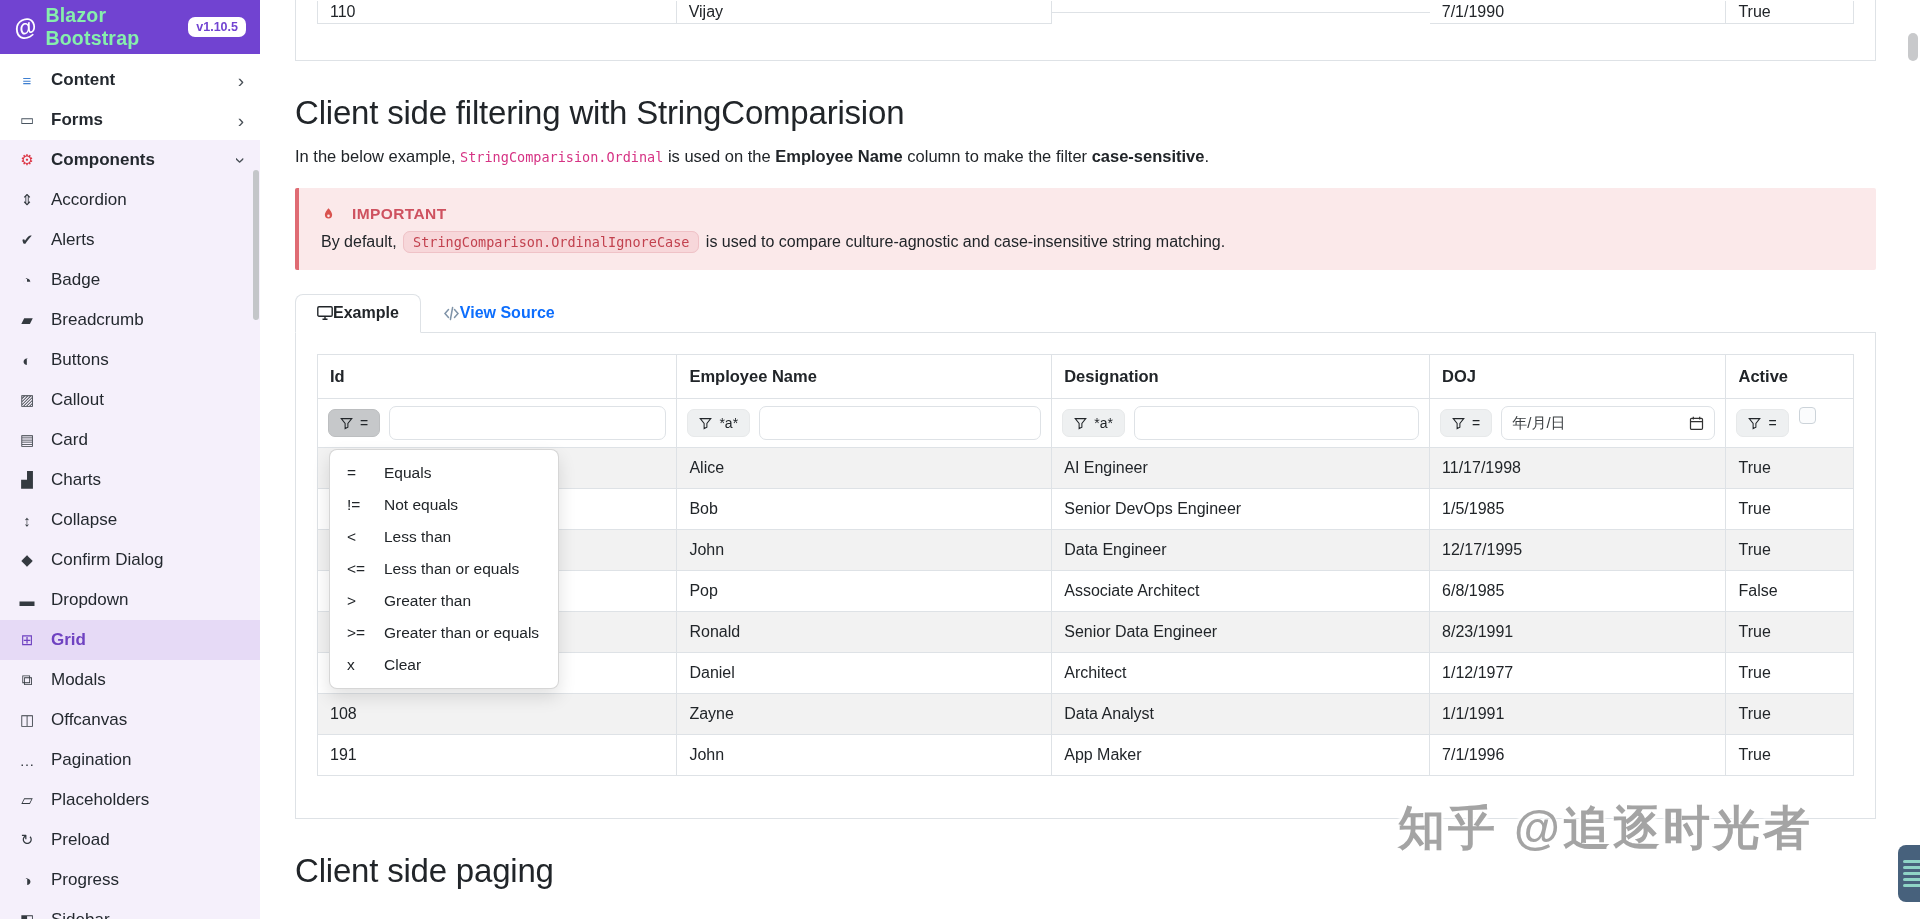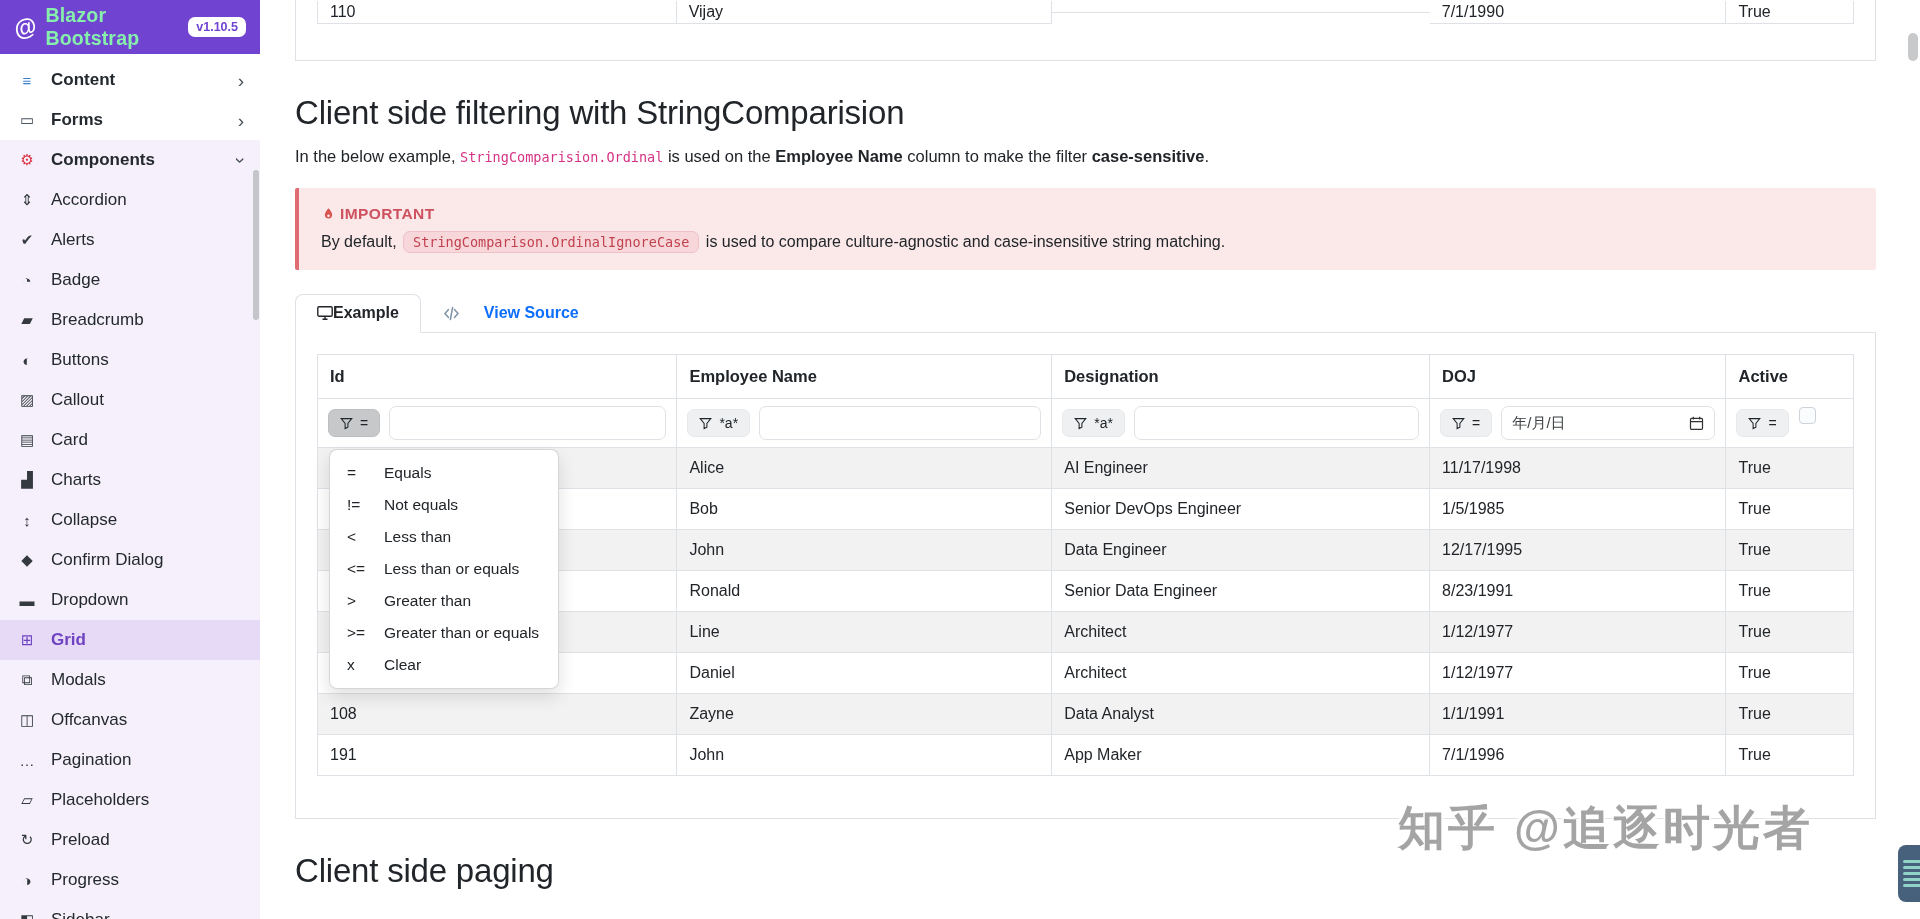--- a/index.html
+++ b/index.html
@@ -37,28 +37,28 @@
   .prev-cell { border-right:1px solid #dee2e6; border-bottom:1px solid #dee2e6; padding:0 12px; font-size:16px; line-height:22px; overflow:hidden; }
   .prev-cell:first-child { border-left:1px solid #dee2e6; }
   .c1{width:23.4%;} .c2{width:24.4%;} .c3{width:24.6%;} .c4{width:19.3%;} .c5{width:8.3%;}
 
   h1.doc-h { font-size:33px; font-weight:400; color:#212529; margin:33px 0 0; letter-spacing:-0.2px; }
   .intro { margin:15px 0 0; font-size:16.5px; color:#212529; }
   code.inline { font-family:"DejaVu Sans Mono", monospace; font-size:13.5px; color:#d63384; }
   .intro b { font-weight:700; }
 
   .callout { margin-top:22px; background:#fbe9ea; border-left:4px solid #df6b73; padding:17px 22px 19px; border-radius:2px; }
-  .callout-title { display:flex; align-items:center; gap:4px; color:#ce515f; font-weight:700; font-size:15.5px; letter-spacing:.4px; }
+  .callout-title { display:flex; align-items:center; gap:16px; color:#ce515f; font-weight:700; font-size:15.5px; letter-spacing:.4px; }
   .callout-body { margin:10px 0 0; font-size:16px; color:#212529; }
   .chip { font-family:"DejaVu Sans Mono", monospace; font-size:13.5px; color:#c2414e; background:#f7d7da; border:1px solid #efc2c7; border-radius:7px; padding:2px 9px; margin:0 2px; }
 
   .tab-row { margin-top:24px; display:flex; align-items:flex-end; border-bottom:1px solid #dee2e6; }
   .tab { display:flex; align-items:center; padding:9px 21px 10px; font-size:16px; font-weight:600; color:#212529;
          border:1px solid #dee2e6; border-bottom:1px solid #fff; border-radius:8px 8px 0 0; background:#fff; margin-bottom:-1px; cursor:pointer; }
-  .tab-link { display:flex; align-items:center; gap:24px; padding:10px 22px; color:#0d6efd; font-weight:600; font-size:16px; cursor:pointer;text-align:center; }
+  .tab-link { display:flex; align-items:center; gap:0; padding:10px 22px; color:#0d6efd; font-weight:600; font-size:16px; cursor:pointer;text-align:center; }
 
   .example-card { border:1px solid #dee2e6; border-top:none; padding:21px 21px 42px; position:relative; }
   table.grid { width:100%; border-collapse:collapse; table-layout:fixed; }
   .grid th, .grid td { border:1px solid #dee2e6; padding:6px 12px; font-size:16px; color:#212529; text-align:left; vertical-align:middle; overflow:hidden; }
   .grid thead th { font-weight:700; height:44px; font-size:16.5px; }
   .filter-row td { height:46px; padding:7px 10px; }
   .fwrap { display:flex; align-items:center; }
   .fbtn { display:inline-flex; align-items:center; gap:7px; padding:6px 11px; border-radius:7px; background:#eef0f1; border:1px solid #e7e9ea; font-size:14px; color:#212529; cursor:pointer; flex-shrink:0; line-height:1; }
   .fbtn.open { background:#c6c8ca; border-color:#bcbec0; }
   .fin { flex:1; margin-left:9px; height:34px; border:1px solid #dee2e6; border-radius:7px; min-width:0; padding:0 10px; font-size:15px; font-family:"Liberation Sans",sans-serif; outline:none; }
@@ -363,36 +363,36 @@
               </tr>
 
               <tr>
                 <td></td>
                 <td>John</td>
                 <td>Data Engineer</td>
                 <td>12/17/1995</td>
                 <td>True</td>
               </tr>
 
+              <tr>
+                <td></td>
+                <td>Pop</td>
+                <td>Associate Architect</td>
+                <td>6/8/1985</td>
+                <td>False</td>
+              </tr>
 
               <tr>
                 <td></td>
                 <td>Ronald</td>
                 <td>Senior Data Engineer</td>
                 <td>8/23/1991</td>
                 <td>True</td>
               </tr>
 
-              <tr>
-                <td></td>
-                <td>Line</td>
-                <td>Architect</td>
-                <td>1/12/1977</td>
-                <td>True</td>
-              </tr>
 
               <tr>
                 <td>101</td>
                 <td>Daniel</td>
                 <td>Architect</td>
                 <td>1/12/1977</td>
                 <td>True</td>
               </tr>
 
               <tr>

